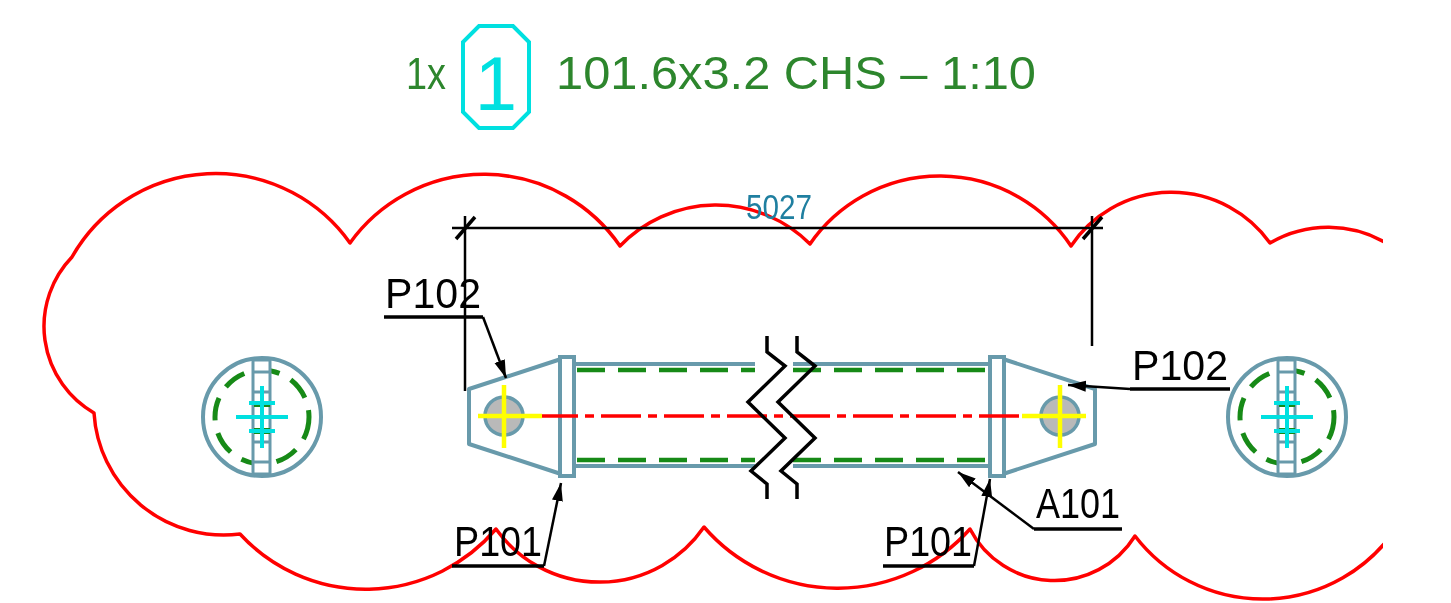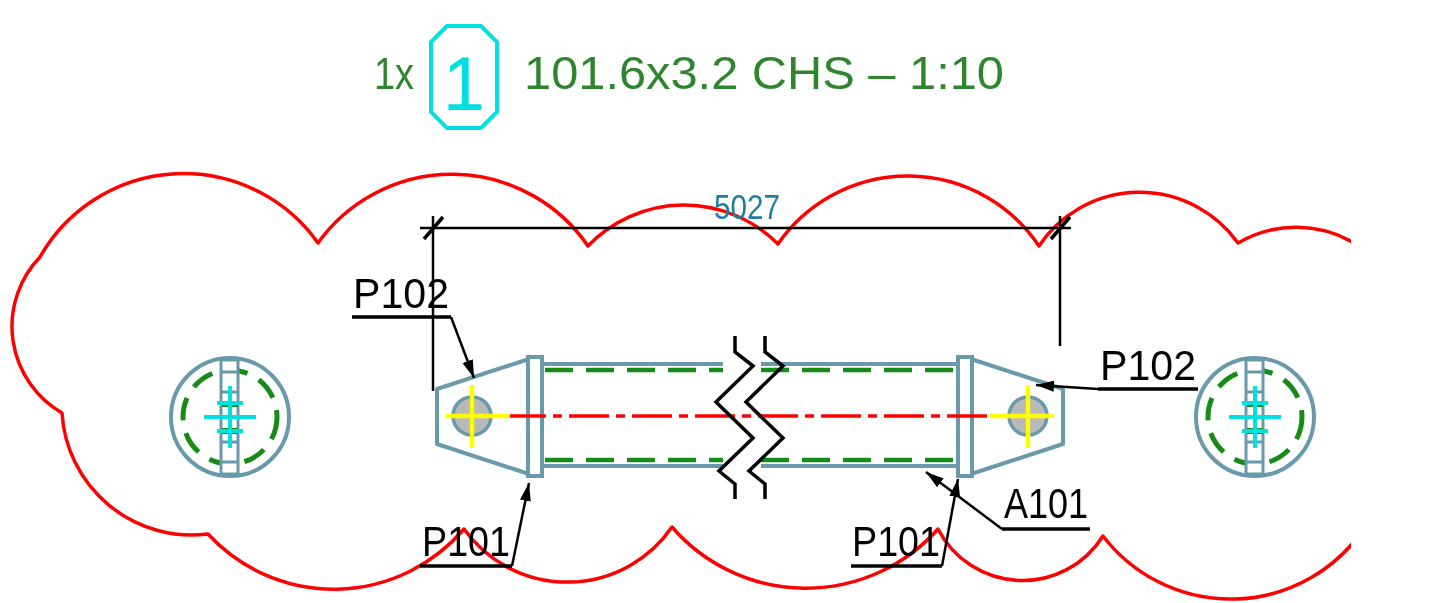--- a/index.html
+++ b/index.html
@@ -1,16 +1,16 @@
 <!DOCTYPE html>
 <html style="--cloud: #ff0000; --edge: #689aab; --hidden: #178a17; --centerline: #ff0000; --yellow: #ffff00; --cyan: #00e0e0; --dim-text: #1f7fa0; --title-green: #2d862d; --black: #000000; --hole-fill: #b9b9b9;"><head>
 <meta charset="utf-8">
 <style>
   html,body{margin:0;padding:0;background:#ffffff;}
-  .stage{position:relative;width:1351px;height:603px;background:#fff;overflow:hidden;}
+  .stage{position:relative;width:1351px;height:603px;background:#fff;overflow:hidden;padding-left:32px;}
   svg{display:block;}
   text{font-family:"Liberation Sans","DejaVu Sans",sans-serif;}
   .ln{fill:none;}
   .s-cloud{stroke:var(--cloud);stroke-width:3.5;}
   .s-edge{stroke:var(--edge);stroke-width:4;}
   .s-edge-thin{stroke:var(--edge);stroke-width:3;}
   .s-hidden{stroke:var(--hidden);stroke-width:4.5;stroke-dasharray:28 13;}
   .s-hidden-circle{stroke:var(--hidden);stroke-width:5;stroke-dasharray:23 13;}
   .s-center{stroke:var(--centerline);stroke-width:3.5;stroke-dasharray:40 7 9 7;}
   .s-yellow{stroke:var(--yellow);stroke-width:4.5;}

